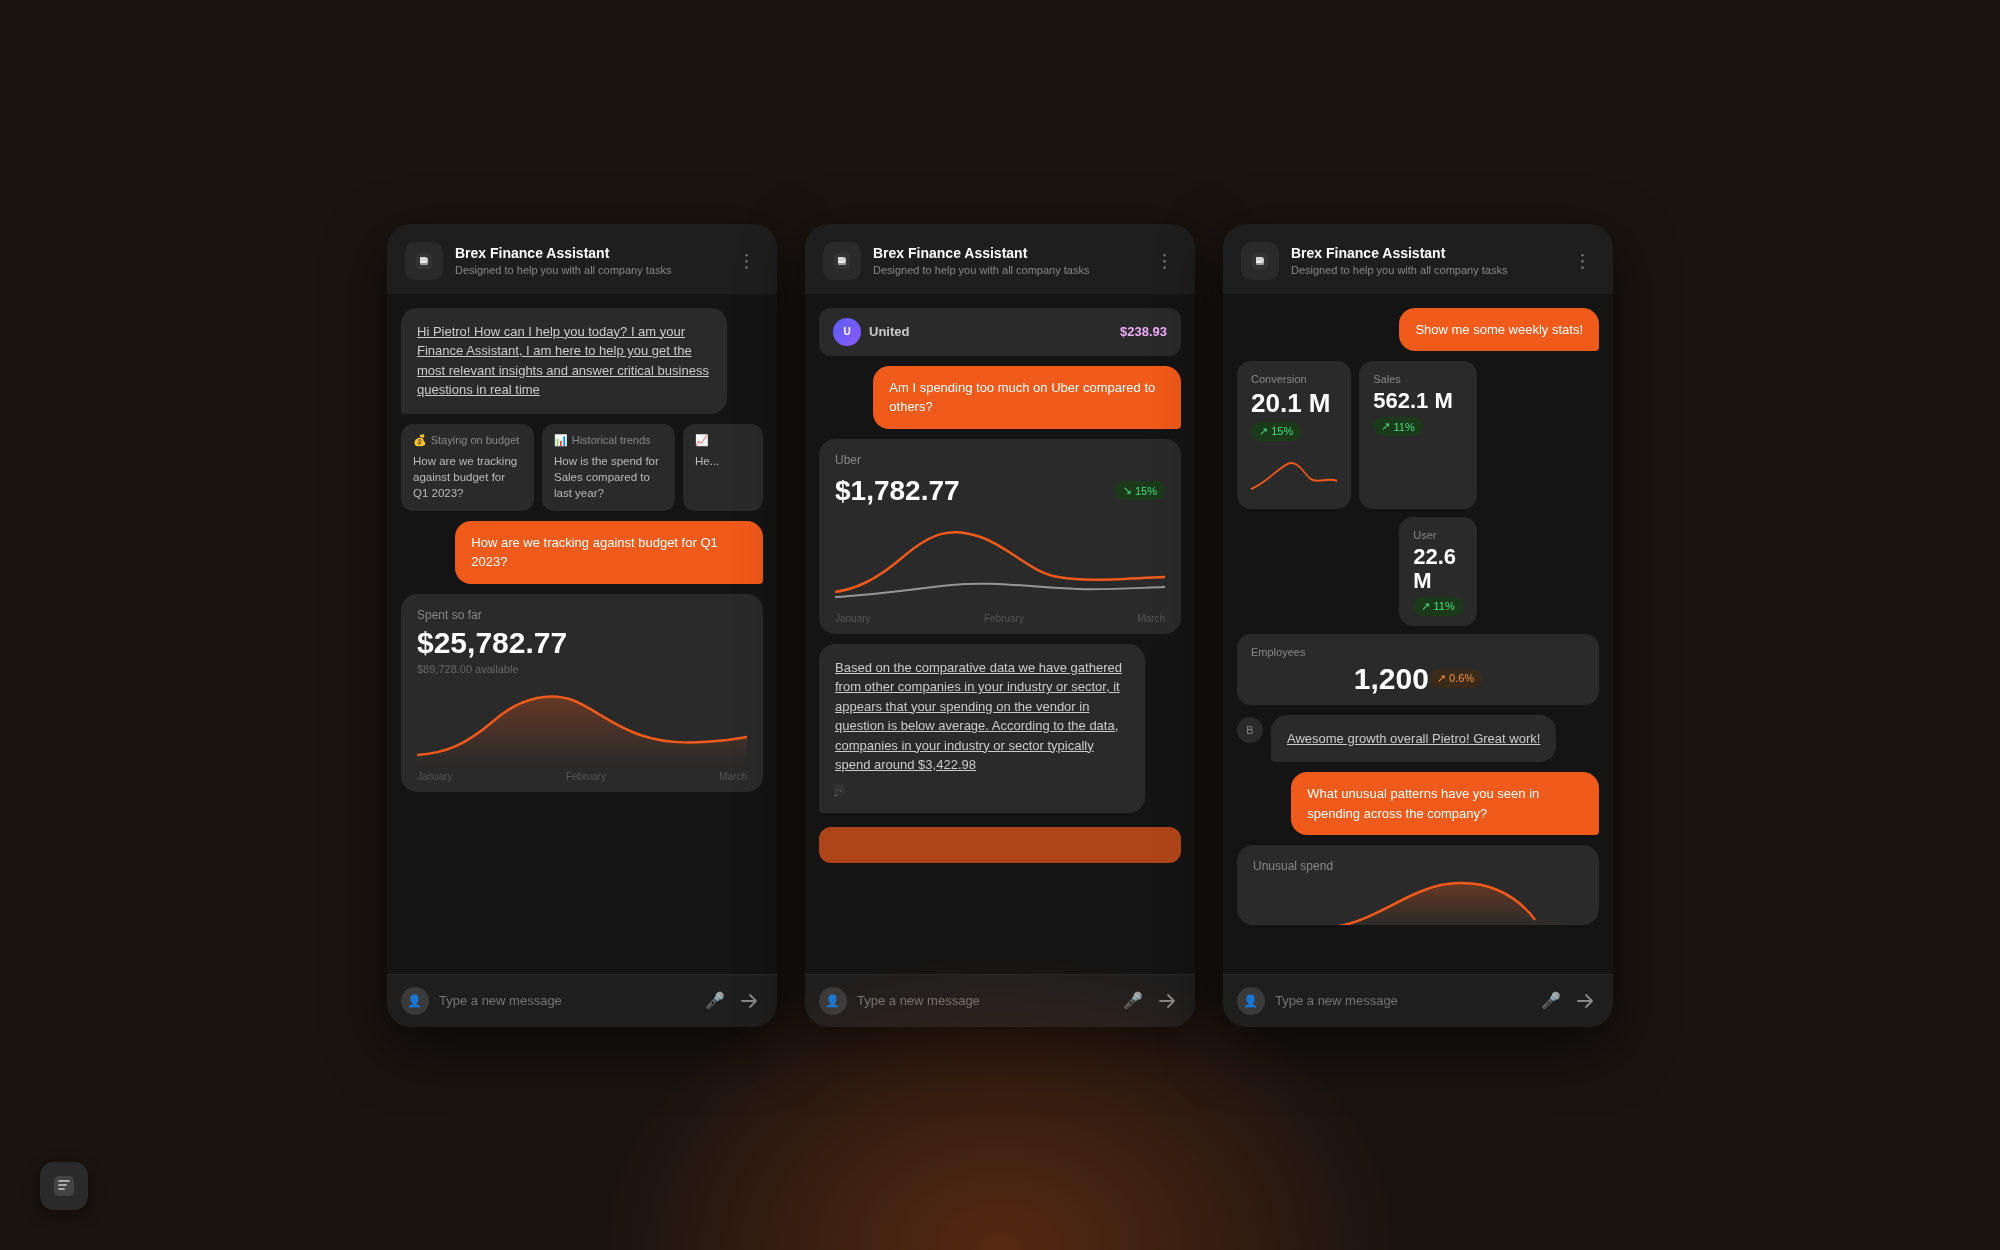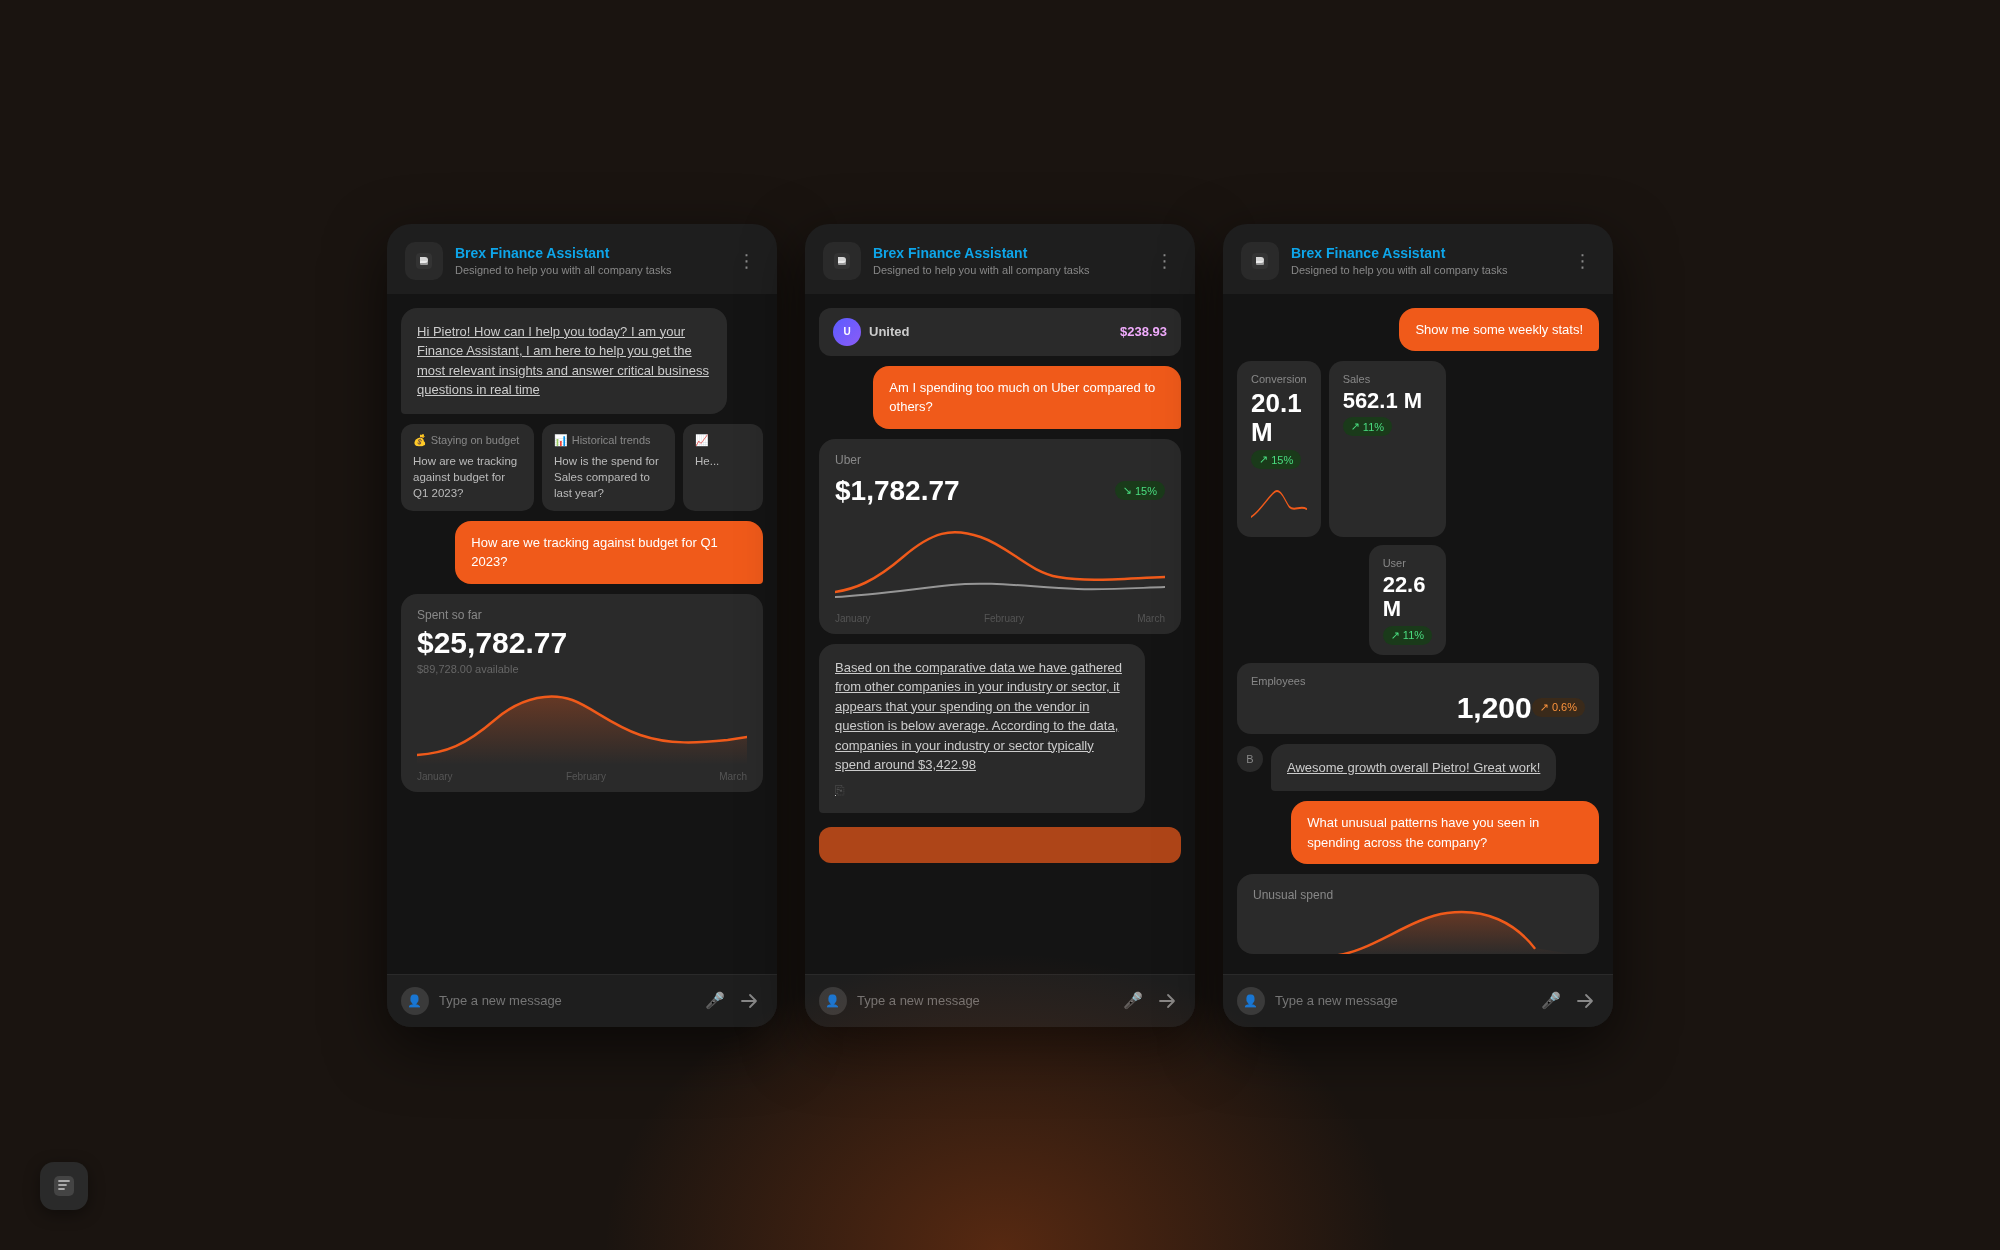--- a/index.html
+++ b/index.html
@@ -59,21 +59,21 @@
       display: flex;
       align-items: center;
       justify-content: center;
       flex-shrink: 0;
     }
     .header-icon svg { width: 20px; height: 20px; }
     .header-text { flex: 1; }
     .header-title {
       font-size: 14px;
       font-weight: 600;
-      color: #0ea5e9;
+      color: #ffffff;
       line-height: 1.2;
     }
     .header-subtitle {
       font-size: 11px;
       color: #888;
       margin-top: 2px;
     }
     .header-menu {
       width: 24px;
       height: 24px;
@@ -219,21 +219,21 @@
       color: #fb923c;
       font-size: 11px;
       border-radius: 20px;
       padding: 3px 8px;
       display: flex; align-items: center; gap: 3px;
     }
 
     
     .stats-grid {
       display: grid;
-      grid-template-columns: 1fr 1fr 1fr 1fr;
+      grid-template-columns: 1fr 1fr 1fr;
       gap: 8px;
     }
     .stat-card {
       background: #2a2a2a;
       border-radius: 14px;
       padding: 12px 14px 10px;
     }
     .stat-card.wide { grid-column: 1 / -1; }
     .stat-label { font-size: 11px; color: #888; margin-bottom: 4px; }
     .stat-value { font-size: 26px; font-weight: 700; color: #fff; line-height: 1.1; }
@@ -298,21 +298,21 @@
 
     .msg-copy-icon {
       margin-top: 6px;
       color: #555;
       font-size: 12px;
     }
 
     .employees-row {
       display: flex;
       align-items: center;
-      justify-content: flex-end;
+      justify-content: center;
     }
   </style>
 </head>
 <body>
 
 <div class="panels-container">
 
   <div class="panel">
     <div class="panel-header">
       <div class="header-icon">

